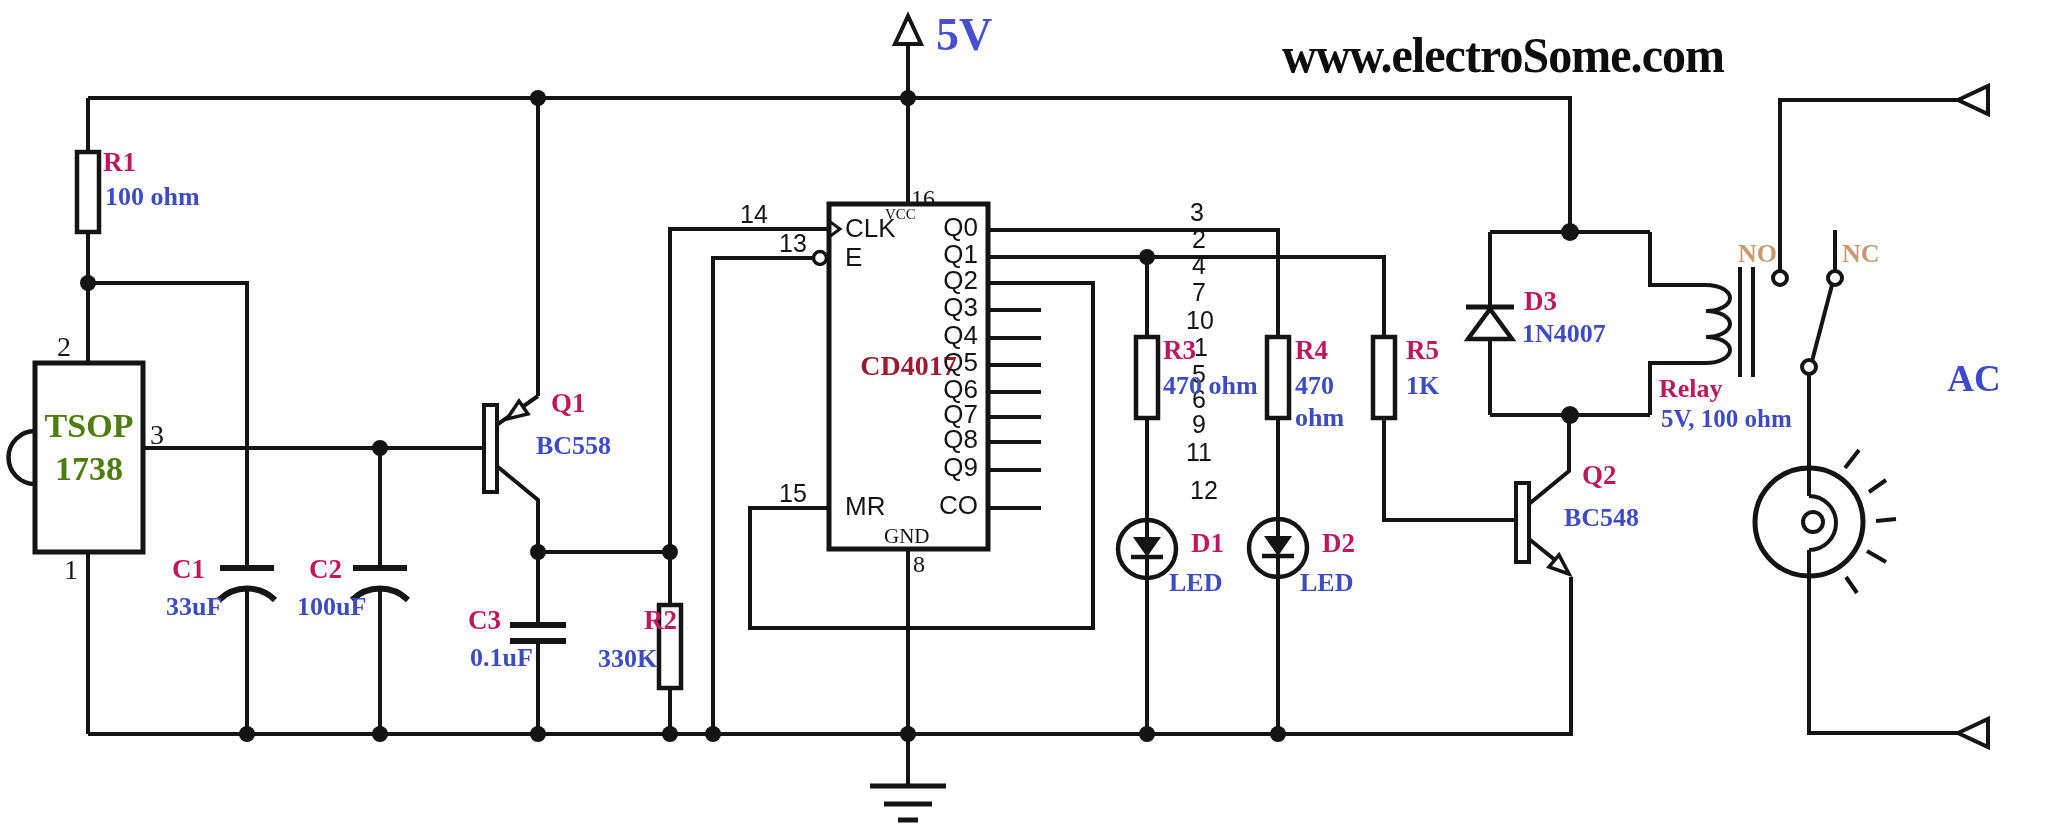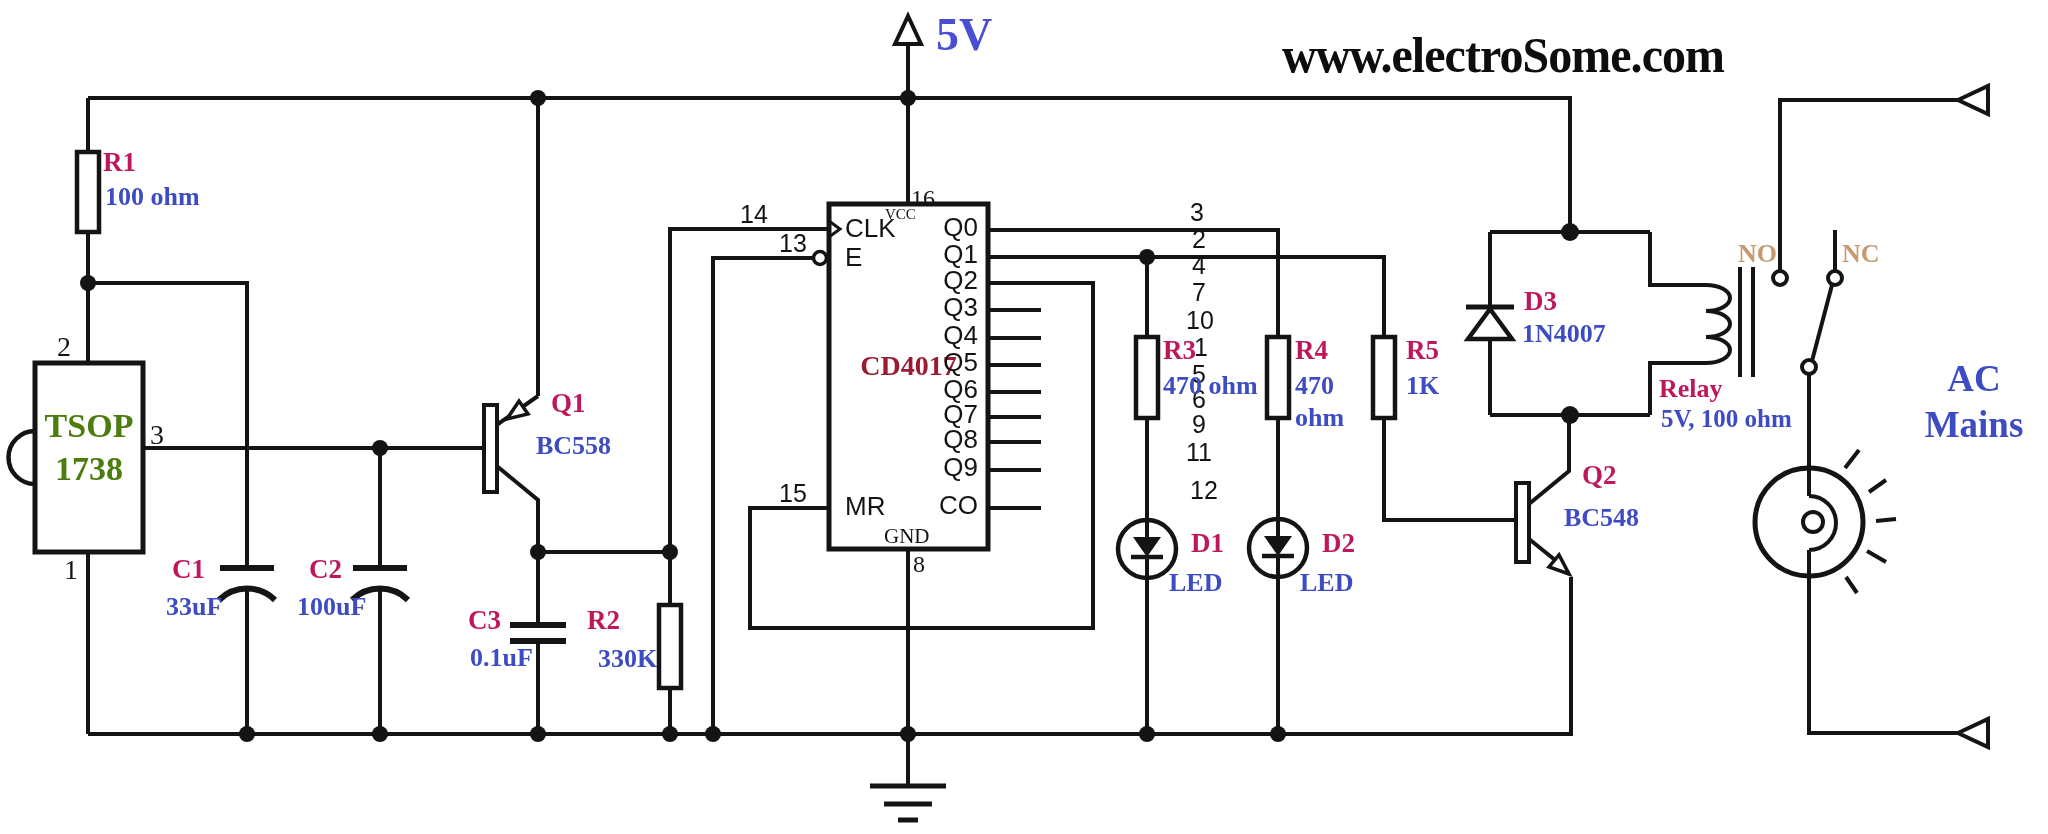--- a/index.html
+++ b/index.html
@@ -177,21 +177,21 @@
   <div class="lbl ref" style="left:172px;top:556px;">C1</div>
   <div class="lbl val" style="left:166px;top:594px;">33uF</div>
   <div class="lbl ref" style="left:309px;top:556px;">C2</div>
   <div class="lbl val" style="left:297px;top:594px;">100uF</div>
 
   <div class="lbl ref" style="left:551px;top:390px;">Q1</div>
   <div class="lbl val" style="left:536px;top:433px;">BC558</div>
 
   <div class="lbl ref" style="left:468px;top:607px;">C3</div>
   <div class="lbl val" style="left:470px;top:645px;">0.1uF</div>
-  <div class="lbl ref" style="left:587px;top:607px;">R2</div>
+  <div class="lbl ref" style="left:644px;top:607px;">R2</div>
   <div class="lbl val" style="left:598px;top:646px;">330K</div>
 
   <div class="lbl icname" style="left:829px;top:352px;width:159px;">CD4017</div>
 
   <div class="lbl pinname" style="left:845px;top:215px;">CLK</div>
   <div class="lbl pinname" style="left:845px;top:244px;">E</div>
   <div class="lbl pinname" style="left:845px;top:493px;">MR</div>
   <div class="lbl pinnum" style="left:740px;top:202px;">14</div>
   <div class="lbl pinnum" style="left:779px;top:231px;">13</div>
   <div class="lbl pinnum" style="left:779px;top:481px;">15</div>
@@ -245,16 +245,15 @@
   <div class="lbl val" style="left:1564px;top:505px;">BC548</div>
 
   <div class="lbl ref" style="left:1659px;top:376px;font-size:26px;">Relay</div>
   <div class="lbl val" style="left:1661px;top:406px;font-size:25px;">5V, 100 ohm</div>
 
   <div class="lbl contact" style="left:1738px;top:241px;">NO</div>
   <div class="lbl contact" style="left:1842px;top:241px;">NC</div>
 
   <div class="lbl acmains" style="left:1900px;top:356px;width:148px;">
     <div>AC</div>
-    <div>Mains</div>
   </div>
 
 </div>
 
 </body></html>

